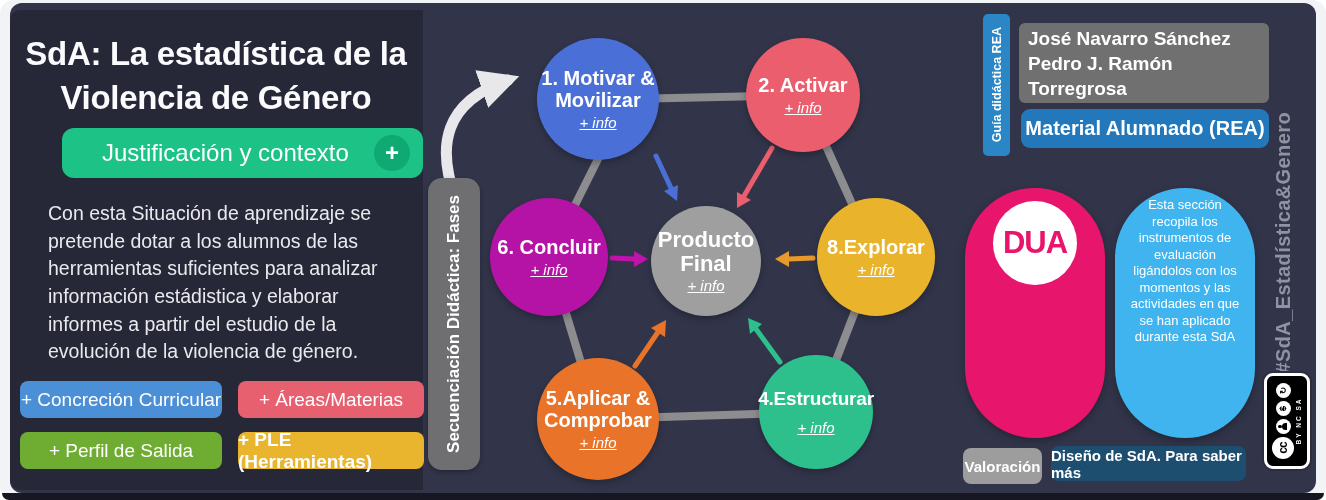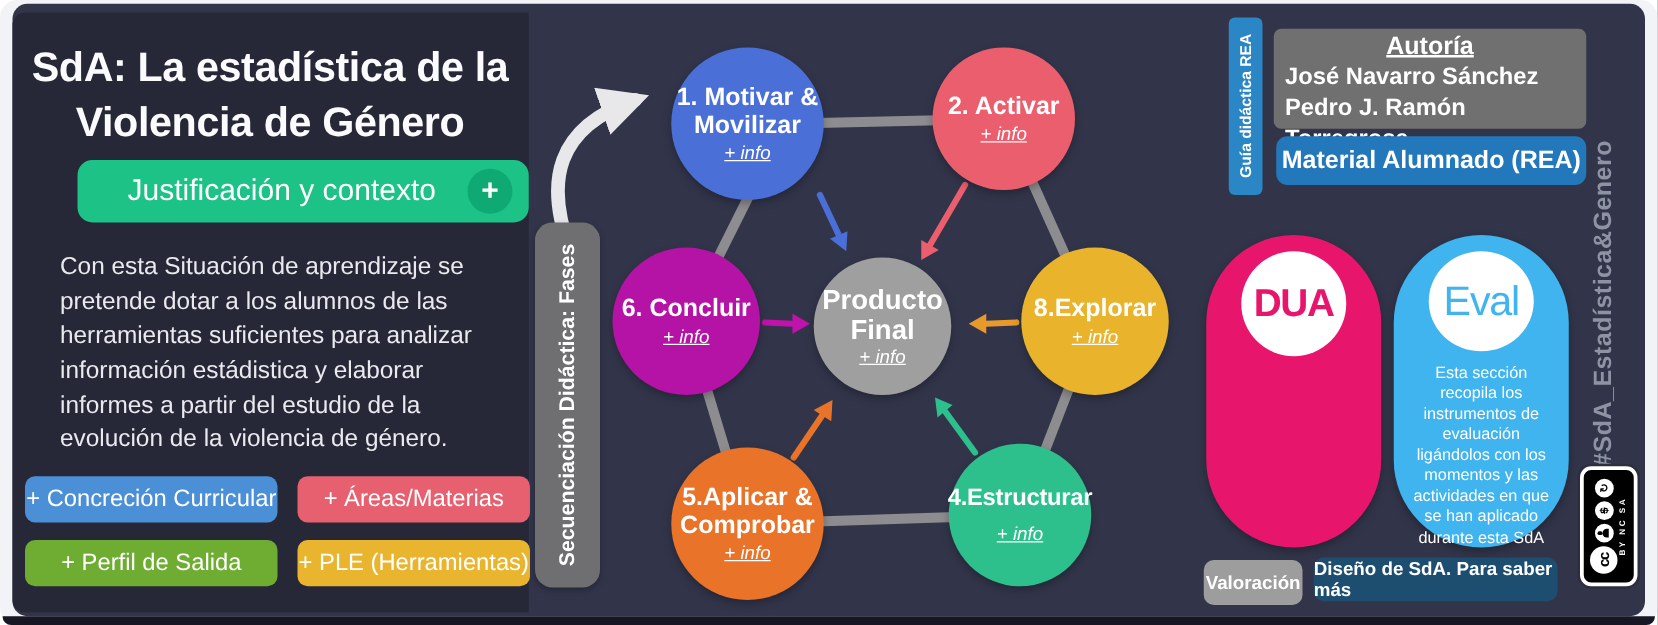--- a/index.html
+++ b/index.html
@@ -69,21 +69,21 @@
   <div class="left-panel">
     <div class="lp-title">SdA: La estadística de la Violencia de Género</div>
     <div class="lp-section" style="background: rgb(29, 194, 135);">
       <span class="lp-section-label">Justificación y contexto</span>
       <span class="lp-plus">+</span>
     </div>
     <div class="lp-desc">Con esta Situación de aprendizaje se pretende dotar a los alumnos de las herramientas suficientes para analizar información estádistica y elaborar informes a partir del estudio de la evolución de la violencia de género.</div>
     <div class="lp-btn" style="left: 10px; top: 371px; width: 202px; background: rgb(75, 143, 215);">+ Concreción Curricular</div>
     <div class="lp-btn" style="left: 228px; top: 371px; width: 186px; background: rgb(231, 96, 111);">+ Áreas/Materias</div>
     <div class="lp-btn" style="left: 10px; top: 422px; width: 202px; background: rgb(111, 173, 50);">+ Perfil de Salida</div>
-    <div class="lp-btn" style="left: 228px; top: 422px; width: 186px; background: rgb(233, 181, 46);">+ PLE (Herramientas)</div>
+    <div class="lp-btn" style="left: 228px; top: 422px; width: 186px; background: rgb(233, 181, 46); font-weight: bold;">+ PLE (Herramientas)</div>
   </div>
 
   <svg class="diagram" width="1326" height="500" viewBox="0 0 1326 500">
     <defs>
       <marker id="mk-big" viewBox="0 0 10 10" refX="7" refY="5" markerWidth="3.6" markerHeight="3.6" orient="auto">
           <path d="M0 0 L10 5 L0 10 Z" fill="#e8e8ea"></path>
         </marker>
     </defs>
     <g stroke="#8d8d90" stroke-width="8" stroke-linecap="round">
       <line x1="628" y1="99" x2="803" y2="95"></line>
@@ -141,33 +141,31 @@
   <div class="phase" style="left: 651px; top: 206px; width: 110px; height: 110px; background: rgb(159, 159, 160);">
     <div class="center-label">Producto Final</div>
     <span class="phase-info" style="margin-top:1px;">+ info</span>
   </div>
 
   <div class="guide-tab">
     <span class="vtext">Guía didáctica REA</span>
   </div>
 
   <div class="autoria">
-    <div class="autoria-title">Autoría</div>
     <div class="autoria-name">José Navarro Sánchez</div>
     <div class="autoria-name">Pedro J. Ramón Torregrosa</div>
   </div>
 
   <div class="material-btn">Material Alumnado (REA)</div>
 
   <div class="big-card" style="left: 965px; background: rgb(232, 21, 109);">
     <div class="card-circle dua-badge" style="color: rgb(232, 21, 109);">DUA</div>
   </div>
 
   <div class="big-card" style="left: 1115px; background: rgb(64, 180, 238);">
-    <div class="card-circle eval-badge" style="color: rgb(64, 180, 238);">Eval</div>
     <div class="card-text">Esta sección recopila los instrumentos de evaluación ligándolos con los momentos y las actividades en que se han aplicado durante esta SdA</div>
   </div>
 
   <div class="gray-btn">Valoración</div>
   <div class="navy-btn">Diseño de SdA. Para saber más</div>
 
   <div class="hashtag">
     <span class="vtext">#SdA_Estadística&amp;Genero</span>
   </div>
 

